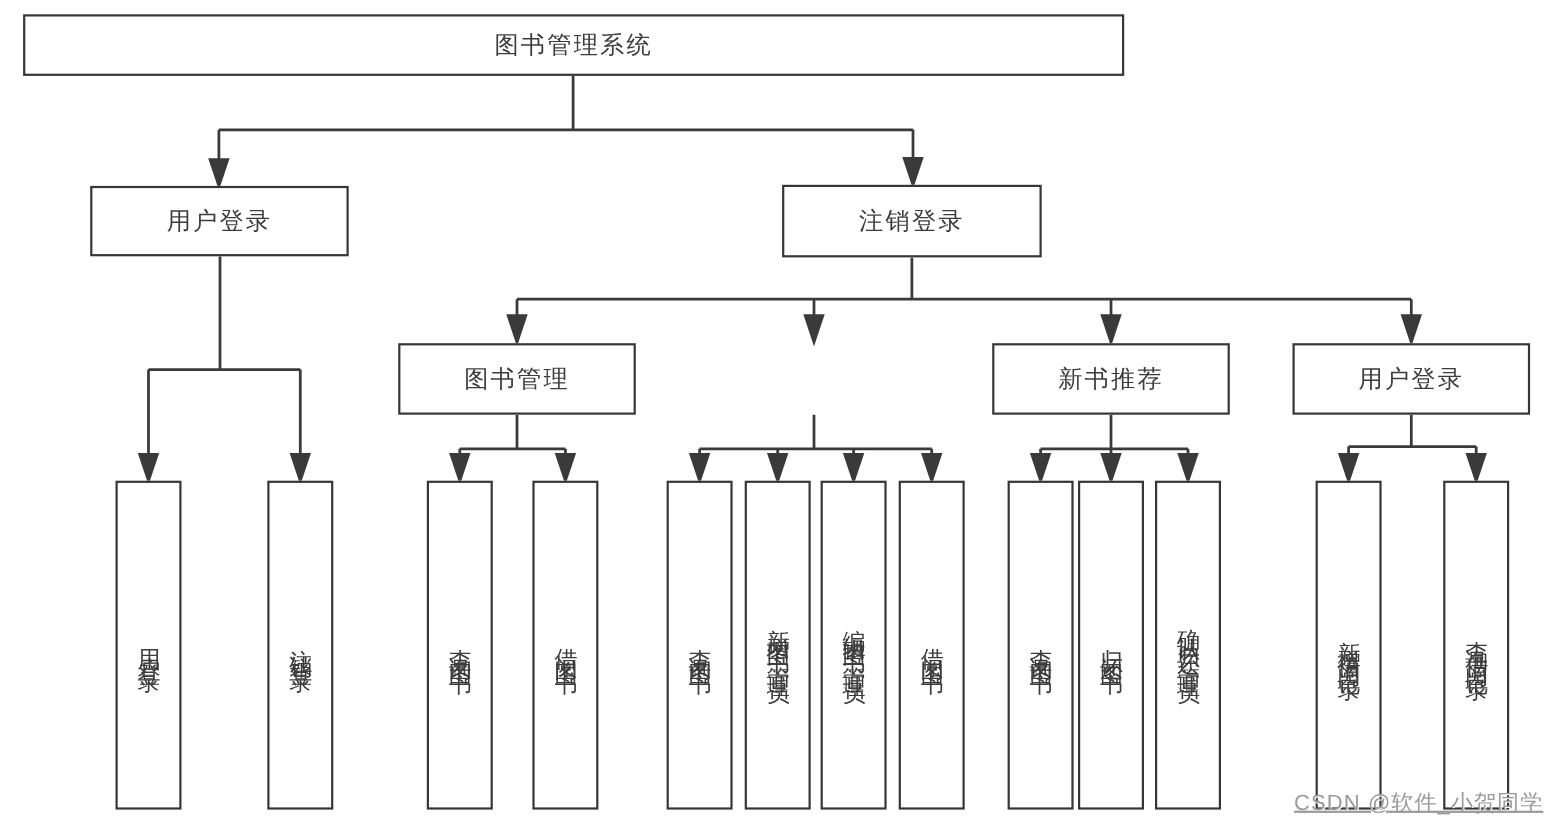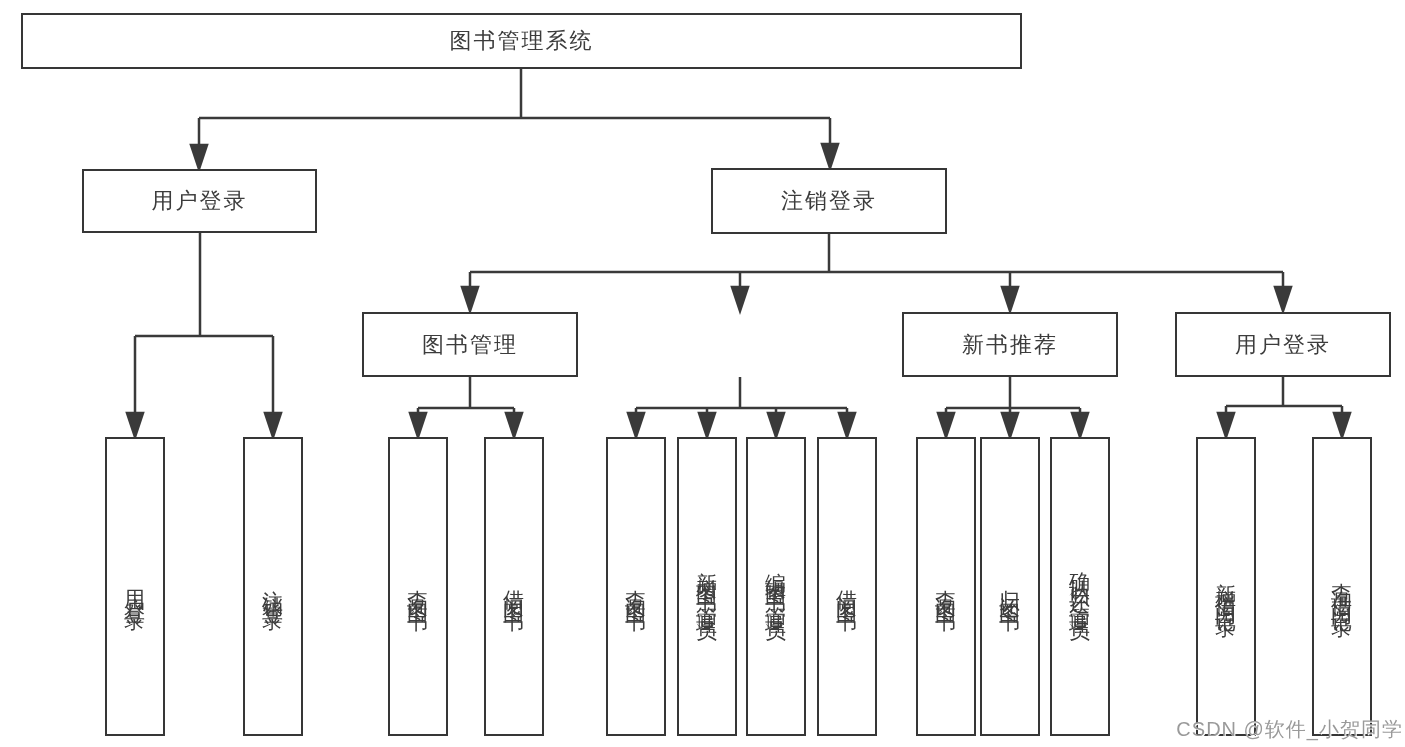--- a/index.html
+++ b/index.html
@@ -13,21 +13,21 @@
     border:2.5px solid #363636;display:flex;align-items:center;justify-content:center;
     color:#3c3c3c;
   }
   .box.h .lbl{font-size:22px;letter-spacing:2px;white-space:nowrap;}
   .box.v .lbl{
     writing-mode:vertical-rl;text-orientation:mixed;
     font-size:21px;letter-spacing:7px;line-height:1;white-space:nowrap;
   }
   .watermark{
     position:absolute;top:716px;right:2px;font-size:20px;letter-spacing:1px;
-    color:#9a9a9a;text-shadow:1px 1px 0 #ffffff;white-space:nowrap;z-index:5;
+    color:#9a9a9a;text-shadow:1px 1px 0 #ffffff;white-space:nowrap;z-index:5;text-decoration:underline;
   }
 </style>
 </head>
 <body>
 
 <div class="canvas">
 
   <svg class="edges" viewBox="0 0 1405 747" xmlns="http://www.w3.org/2000/svg">
 
     <g stroke="#3a3a3a" stroke-width="2.5" fill="#3a3a3a">

